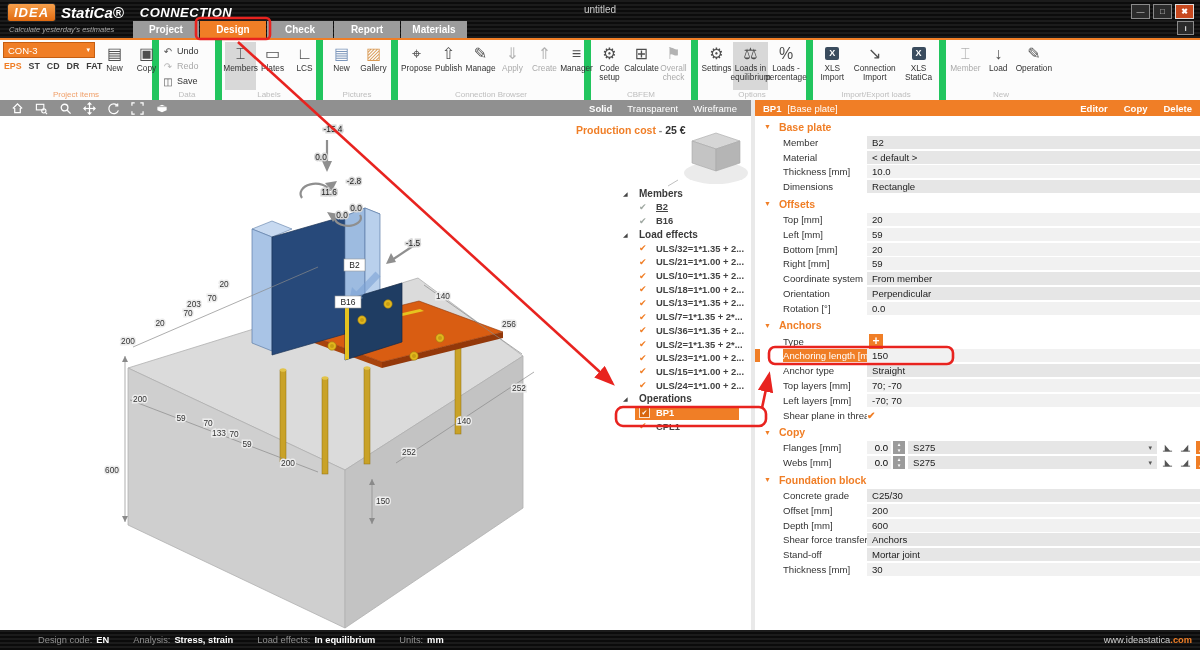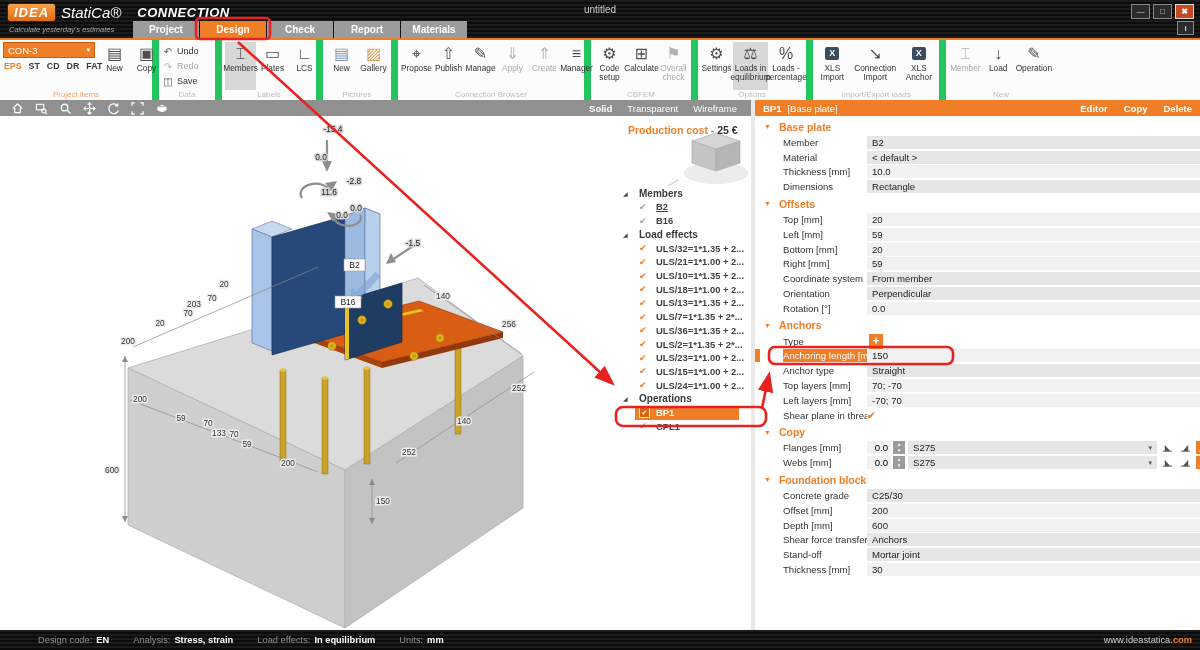--- a/index.html
+++ b/index.html
@@ -5,21 +5,21 @@
   html,body{margin:0;padding:0;background:#444;}
   #app{position:relative;width:1200px;height:650px;overflow:hidden;background:#fff;
        font-family:"Liberation Sans",sans-serif;-webkit-font-smoothing:antialiased;}
   
   .tb{position:absolute;left:0;top:0;width:1200px;height:38px;
       background:repeating-linear-gradient(180deg,#1b1b1b 0 2px,#0c0c0c 2px 4px);
       border-bottom:2px solid #f07e26;}
   .logo{position:absolute;left:7px;top:3px;display:flex;align-items:center;}
   .logo-idea{background:linear-gradient(#f7a04b,#e06a10);color:#fff;font-style:italic;font-weight:bold;
       font-size:13px;padding:1px 6px;border-radius:3px;letter-spacing:1px;border:1px solid #2a2a2a;}
-  .logo-statica{color:#fff;font-style:italic;font-weight:normal;font-size:15px;margin-left:5px;}
+  .logo-statica{color:#fff;font-style:italic;font-weight:bold;font-size:15px;margin-left:5px;}
   .logo-conn{color:#fff;font-style:italic;font-weight:bold;font-size:13px;margin-left:16px;letter-spacing:.5px;}
   .tagline{position:absolute;left:9px;top:25px;color:#a8a8a8;font-size:7.5px;font-style:italic;}
   .doc-title{position:absolute;top:4px;left:400px;width:400px;text-align:center;color:#ccc;font-size:10px;}
   .winbtns{position:absolute;top:4px;right:6px;display:flex;gap:3px;}
   .wb{width:17px;height:13px;background:#2b2b2b;border:1px solid #8a8a8a;color:#ddd;font-size:8px;
       display:flex;align-items:center;justify-content:center;line-height:1;}
   .wb.close{background:#c7491f;border-color:#ddd;color:#fff;font-weight:bold;}
   .wb-info{position:absolute;top:21px;right:6px;width:15px;height:12px;background:#2b2b2b;border:1px solid #8a8a8a;
       color:#ddd;font-size:8px;font-weight:bold;display:flex;align-items:center;justify-content:center;}
   .tabs{position:absolute;left:133px;top:21px;display:flex;gap:1px;}
@@ -100,21 +100,21 @@
   .titem.sel{background:#f07e26;width:100px;padding-left:4px;margin-left:17px;}
   .titem.sel .tlbl{color:#fff;}
   .selchk{width:9px;height:9px;background:#d8660e;border:1px solid #fbe2cd;color:#fff;font-size:7px;
       display:flex;align-items:center;justify-content:center;}
   
   .scene{position:absolute;top:116px;left:0;width:755px;height:514px;}
   .vsep{position:absolute;left:751px;top:100px;width:4px;height:530px;background:#e9e9e9;}
   .dim{font-size:8.3px;fill:#333;text-anchor:middle;paint-order:stroke;stroke:#ececec;stroke-width:3px;}
   .lld{font-size:8.3px;fill:#222;text-anchor:middle;paint-order:stroke;stroke:#d6d6d6;stroke-width:3px;}
   .mlab{font-size:8.5px;fill:#222;text-anchor:middle;}
-  .pcost{position:absolute;left:628px;top:124px;font-size:10.5px;font-weight:bold;}
+  .pcost{position:absolute;left:576px;top:124px;font-size:10.5px;font-weight:bold;}
   .pc-label{color:#f07e26;}
   .pc-dash{color:#888;}
   .pc-value{color:#333;}
   
   .sb{position:absolute;left:0;bottom:0;width:1200px;height:20px;
       background:repeating-linear-gradient(180deg,#1b1b1b 0 2px,#0b0b0b 2px 4px);
       display:flex;align-items:center;padding-left:38px;gap:24px;box-sizing:border-box;}
   .sbi{display:flex;gap:4px;font-size:9.3px;}
   .sbl{color:#8f8f8f;}
   .sbv{color:#fff;font-weight:bold;}
@@ -288,21 +288,21 @@
       <div class="rbtn">
         <span class="ric xls">X</span>
         <span class="rlb">XLS Import</span>
       </div>
       <div class="rbtn">
         <span class="ric">↘</span>
         <span class="rlb">Connection Import</span>
       </div>
       <div class="rbtn">
         <span class="ric xls">X</span>
-        <span class="rlb">XLS Anchor</span>
+        <span class="rlb">XLS StatiCa</span>
       </div>
       <div class="rgl">Import/Export loads</div>
     </div>
 
     <div class="rgroup" style="width:104px;border-right:none">
       <div class="rbtn dis">
         <span class="ric">⌶</span>
         <span class="rlb">Member</span>
       </div>
       <div class="rbtn">

